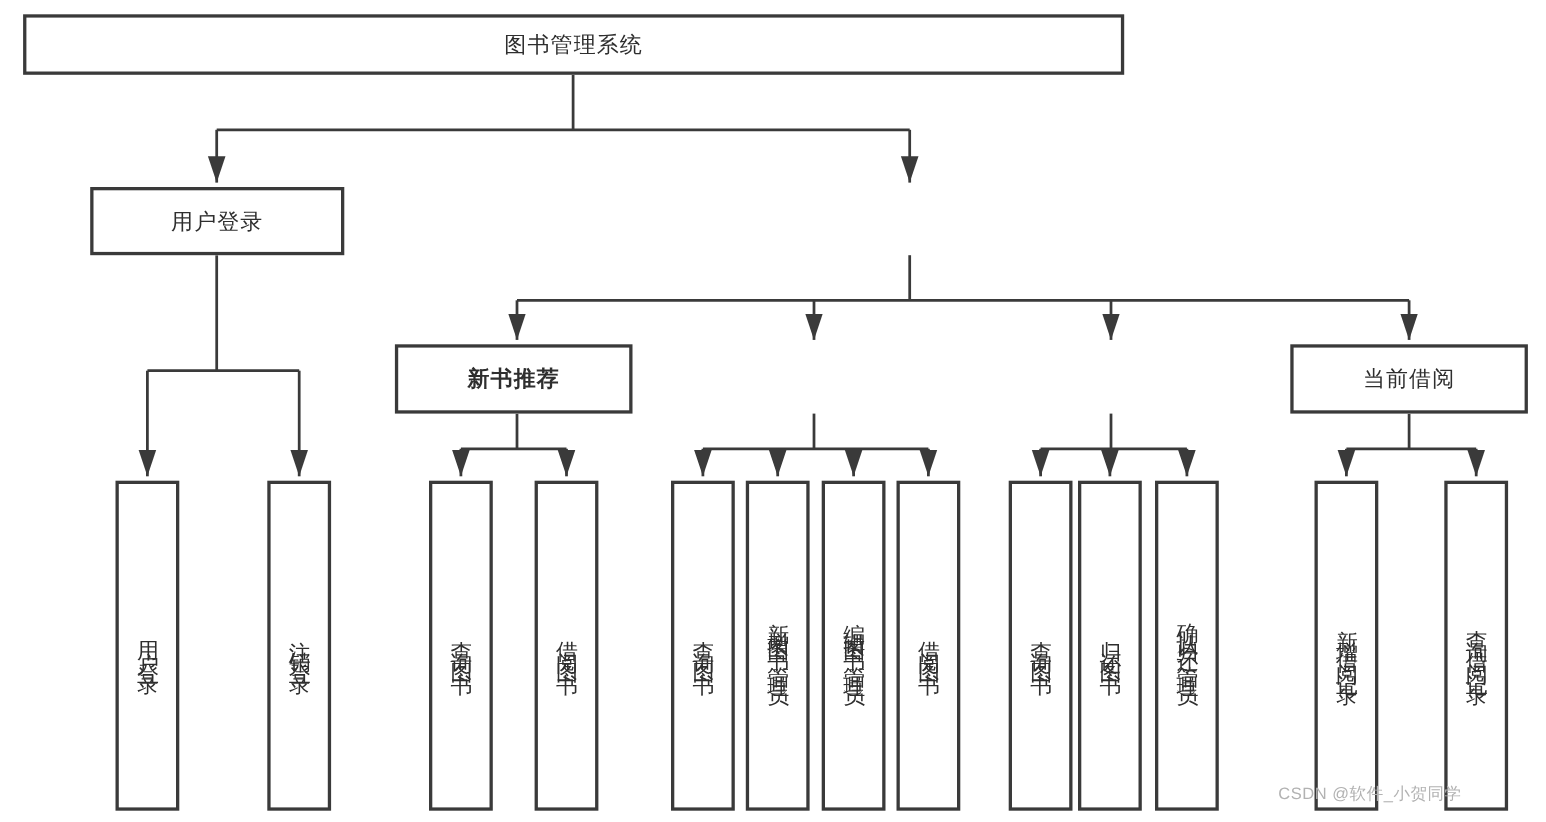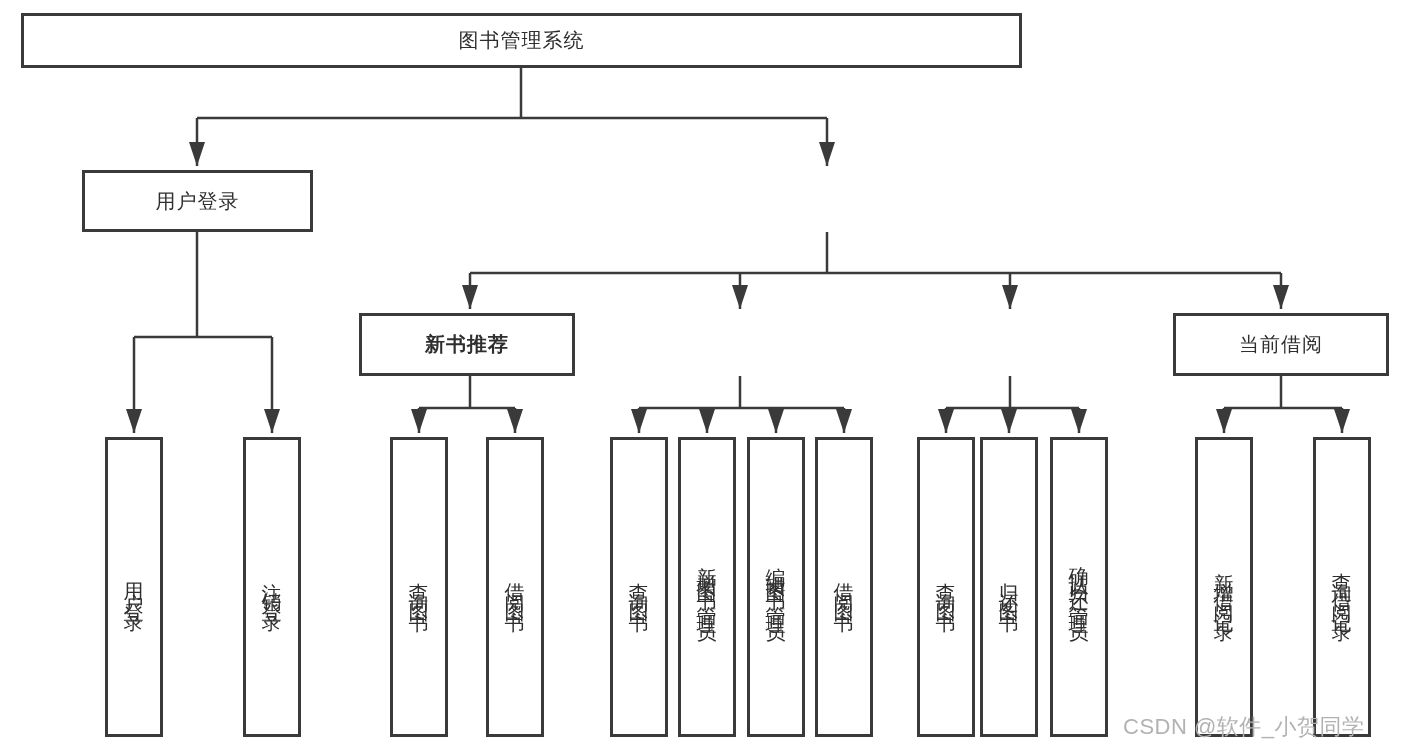--- a/index.html
+++ b/index.html
@@ -68,23 +68,23 @@
   .leaf-6 span, .leaf-7 span, .leaf-11 span { letter-spacing: 8px; }
   .leaf-7  { left: 747px; }
   .leaf-8  { left: 815px; }
   .leaf-9  { left: 917px; }
   .leaf-10 { left: 980px; }
   .leaf-11 { left: 1050px; }
   .leaf-12 { left: 1195px; }
   .leaf-13 { left: 1313px; }
   .watermark {
     position: absolute;
-    left: 1123px;
+    left: 1162px;
     top: 712px;
-    font-size: 22px;
+    font-size: 15px;
     color: #b2b2b2;
     letter-spacing: 0.5px;
     white-space: nowrap;
   }
 </style>
 </head>
 <body>
 
 <div class="stage">
 

